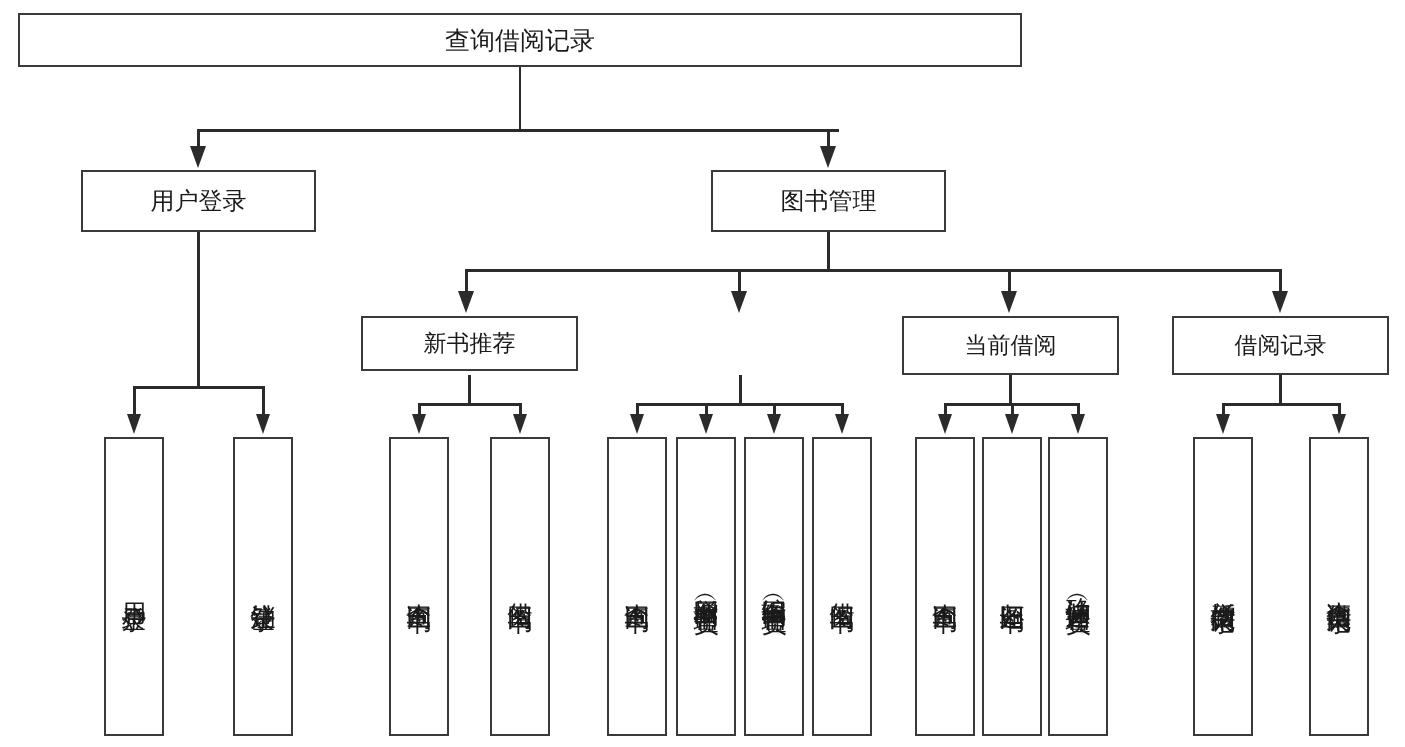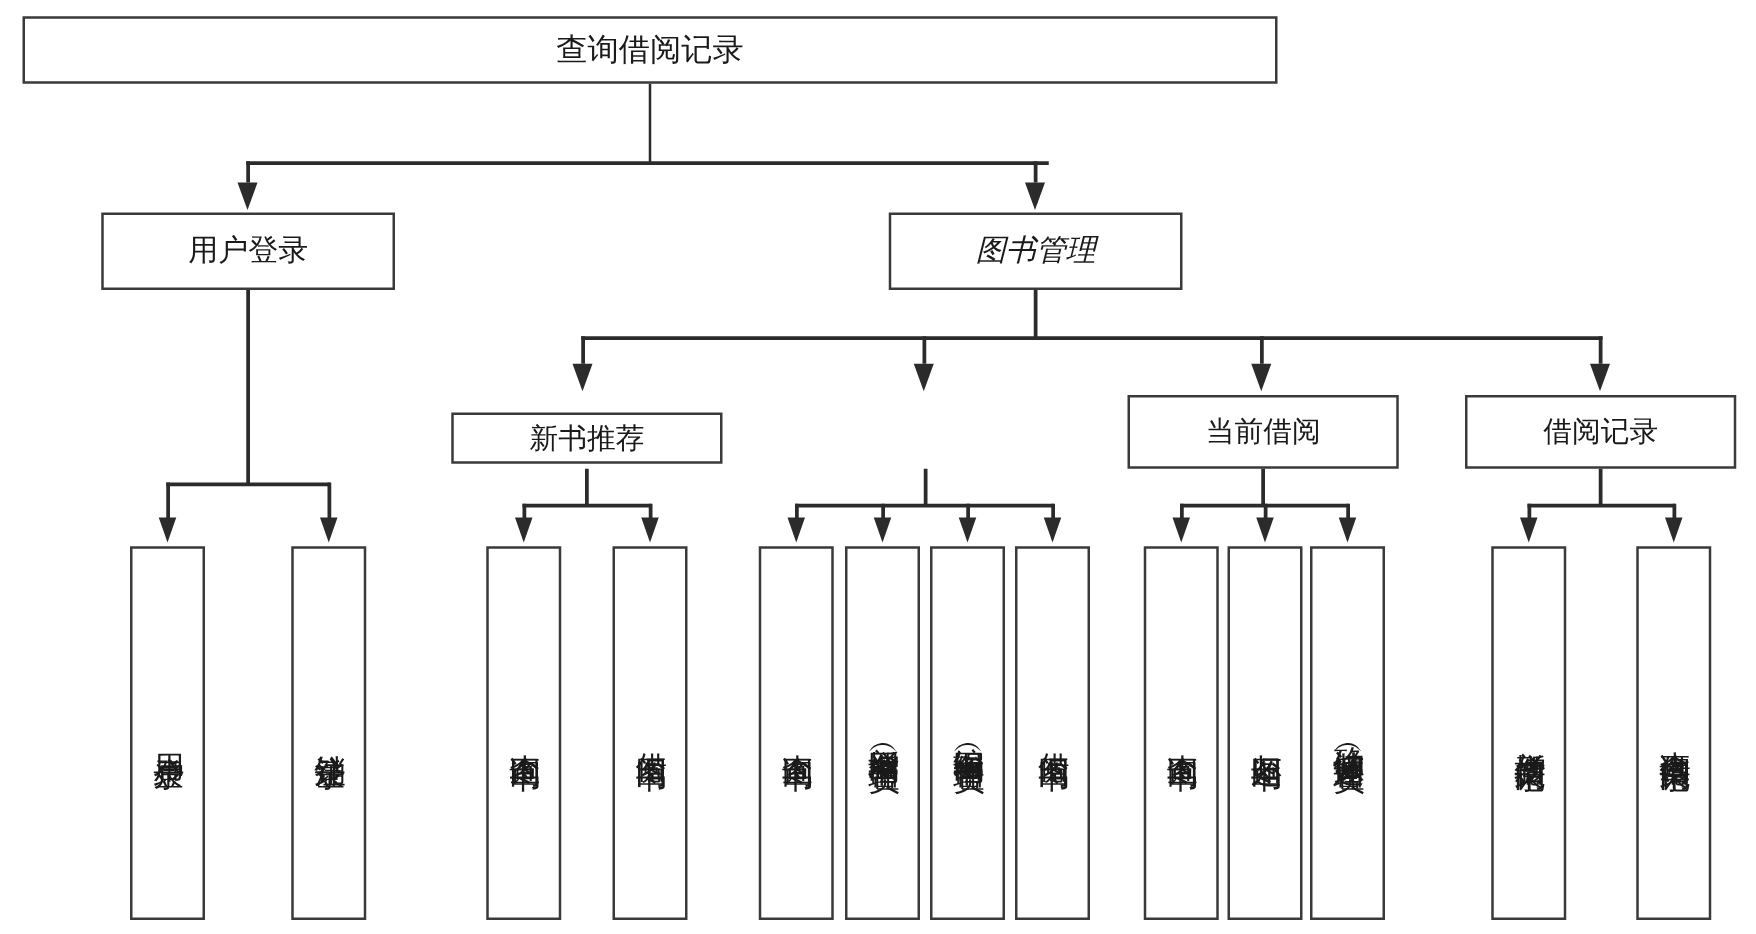--- a/index.html
+++ b/index.html
@@ -101,21 +101,21 @@
   <div class="edge edge-h" style="left:197px; top:129px; width:642px;"></div>
   <div class="edge edge-v" style="left:197px; top:129px; height:17px;"></div>
   <div class="edge edge-v" style="left:827px; top:129px; height:17px;"></div>
   <div class="arrow" style="left:190px; top:146px;"></div>
   <div class="arrow" style="left:820px; top:146px;"></div>
 
   <div class="node node-l2" style="left:81px; top:170px; width:235px; height:62px;">
     <span class="label">用户登录</span>
   </div>
 
-  <div class="node node-l2" style="left:711px; top:170px; width:235px; height:62px;font-style:italic;">
+  <div class="node node-l2" style="left:711px; top:170px; width:235px; height:62px;">
     <span class="label">图书管理</span>
   </div>
 
   <div class="edge edge-v" style="left:197px; top:232px; height:156px;"></div>
   <div class="edge edge-h" style="left:133px; top:386px; width:131px;"></div>
   <div class="edge edge-v" style="left:133px; top:386px; height:29px;"></div>
   <div class="edge edge-v" style="left:262px; top:386px; height:29px;"></div>
   <div class="arrow arrow-sm" style="left:127px; top:414px;"></div>
   <div class="arrow arrow-sm" style="left:256px; top:414px;"></div>
 
@@ -123,21 +123,21 @@
   <div class="edge edge-h" style="left:465px; top:269px; width:817px;"></div>
   <div class="edge edge-v" style="left:465px; top:269px; height:22px;"></div>
   <div class="edge edge-v" style="left:738px; top:269px; height:22px;"></div>
   <div class="edge edge-v" style="left:1008px; top:269px; height:22px;"></div>
   <div class="edge edge-v" style="left:1279px; top:269px; height:22px;"></div>
   <div class="arrow" style="left:458px; top:291px;"></div>
   <div class="arrow" style="left:731px; top:291px;"></div>
   <div class="arrow" style="left:1001px; top:291px;"></div>
   <div class="arrow" style="left:1272px; top:291px;"></div>
 
-  <div class="node node-l3" style="left:361px; top:330px; width:217px; height:41px;">
+  <div class="node node-l3" style="left:361px; top:316px; width:217px; height:55px;">
     <span class="label">新书推荐</span>
   </div>
   <div class="node node-l3" style="left:902px; top:316px; width:217px; height:59px;">
     <span class="label">当前借阅</span>
   </div>
   <div class="node node-l3" style="left:1172px; top:316px; width:217px; height:59px;">
     <span class="label">借阅记录</span>
   </div>
 
   <div class="edge edge-v" style="left:468px; top:375px; height:30px;"></div>

